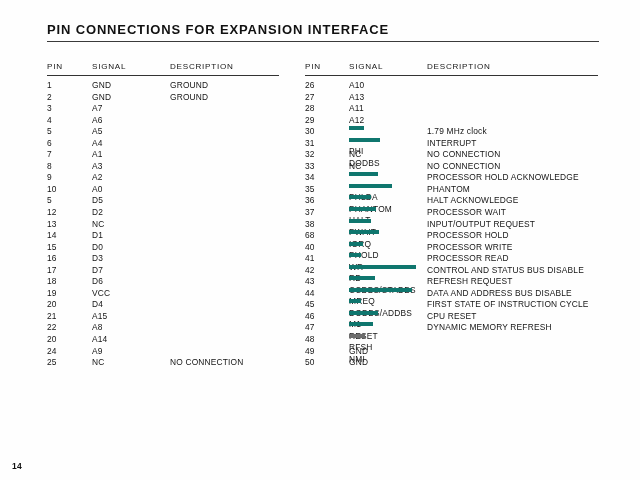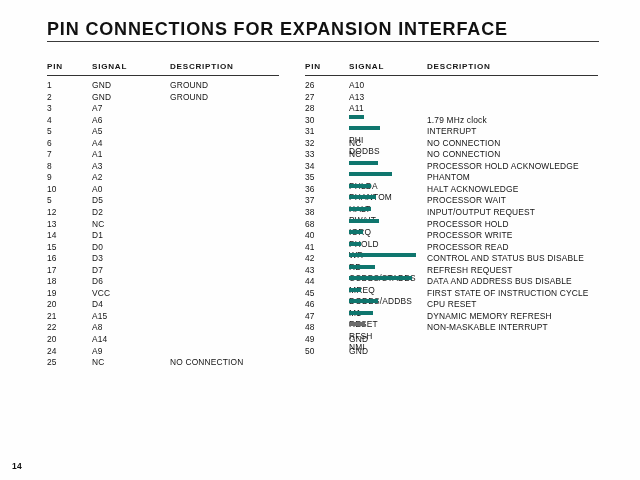--- a/index.html
+++ b/index.html
@@ -26,21 +26,21 @@
   }
 
   
   .title-block {
     position: absolute;
     left: 47px;
     top: 22px;
     width: 552px;
   }
   .doc-title {
-    font-size: 18px;
+    font-size: 13px;
     font-weight: bold;
     letter-spacing: 0.85px;
     color: #111;
     white-space: nowrap;
     line-height: 15px;
     margin: 0;
     font-family: "Liberation Sans", sans-serif;
   }
   .title-rule {
     margin-top: 4px;
@@ -53,21 +53,21 @@
   .col {
     position: absolute;
     top: 62px;
   }
   .col-left  { left: 47px;  width: 232px; }
   .col-right { left: 305px; width: 293px; }
 
   .hdr-row {
     display: flex;
     font-size: 8.1px;
-    font-weight: bold;
+    font-weight: normal;
     letter-spacing: 0.75px;
     color: #151515;
     line-height: 10px;
     padding-bottom: 3px;
   }
   .hdr-rule {
     height: 1px;
     background: #333;
     width: 100%;
     margin-bottom: 4px;
@@ -283,20 +283,25 @@
           <div class="c-pin">27</div>
           <div class="c-sig">A13</div>
           <div class="c-desc"></div>
         </div>
         <div class="row">
           <div class="c-pin">28</div>
           <div class="c-sig">A11</div>
           <div class="c-desc"></div>
         </div>
         <div class="row">
+          <div class="c-pin">29</div>
+          <div class="c-sig">A12</div>
+          <div class="c-desc"></div>
+        </div>
+        <div class="row">
           <div class="c-pin">30</div>
           <div class="c-sig"><span class="ovl">PHI</span></div>
           <div class="c-desc">1.79 MHz clock</div>
         </div>
         <div class="row">
           <div class="c-pin">31</div>
           <div class="c-sig"><span class="ovl">DODBS</span></div>
           <div class="c-desc">INTERRUPT</div>
         </div>
         <div class="row">
@@ -375,21 +380,20 @@
           <div class="c-desc">CPU RESET</div>
         </div>
         <div class="row">
           <div class="c-pin">47</div>
           <div class="c-sig"><span class="ovl">RFSH</span></div>
           <div class="c-desc">DYNAMIC MEMORY REFRESH</div>
         </div>
         <div class="row">
           <div class="c-pin">48</div>
           <div class="c-sig"><span class="ovl ovl-faint">NMI</span></div>
-          <div class="c-desc">NON-MASKABLE INTERRUPT</div>
         </div>
         <div class="row">
           <div class="c-pin">49</div>
           <div class="c-sig">GND</div>
           <div class="c-desc"></div>
         </div>
         <div class="row">
           <div class="c-pin">50</div>
           <div class="c-sig">GND</div>
           <div class="c-desc"></div>

